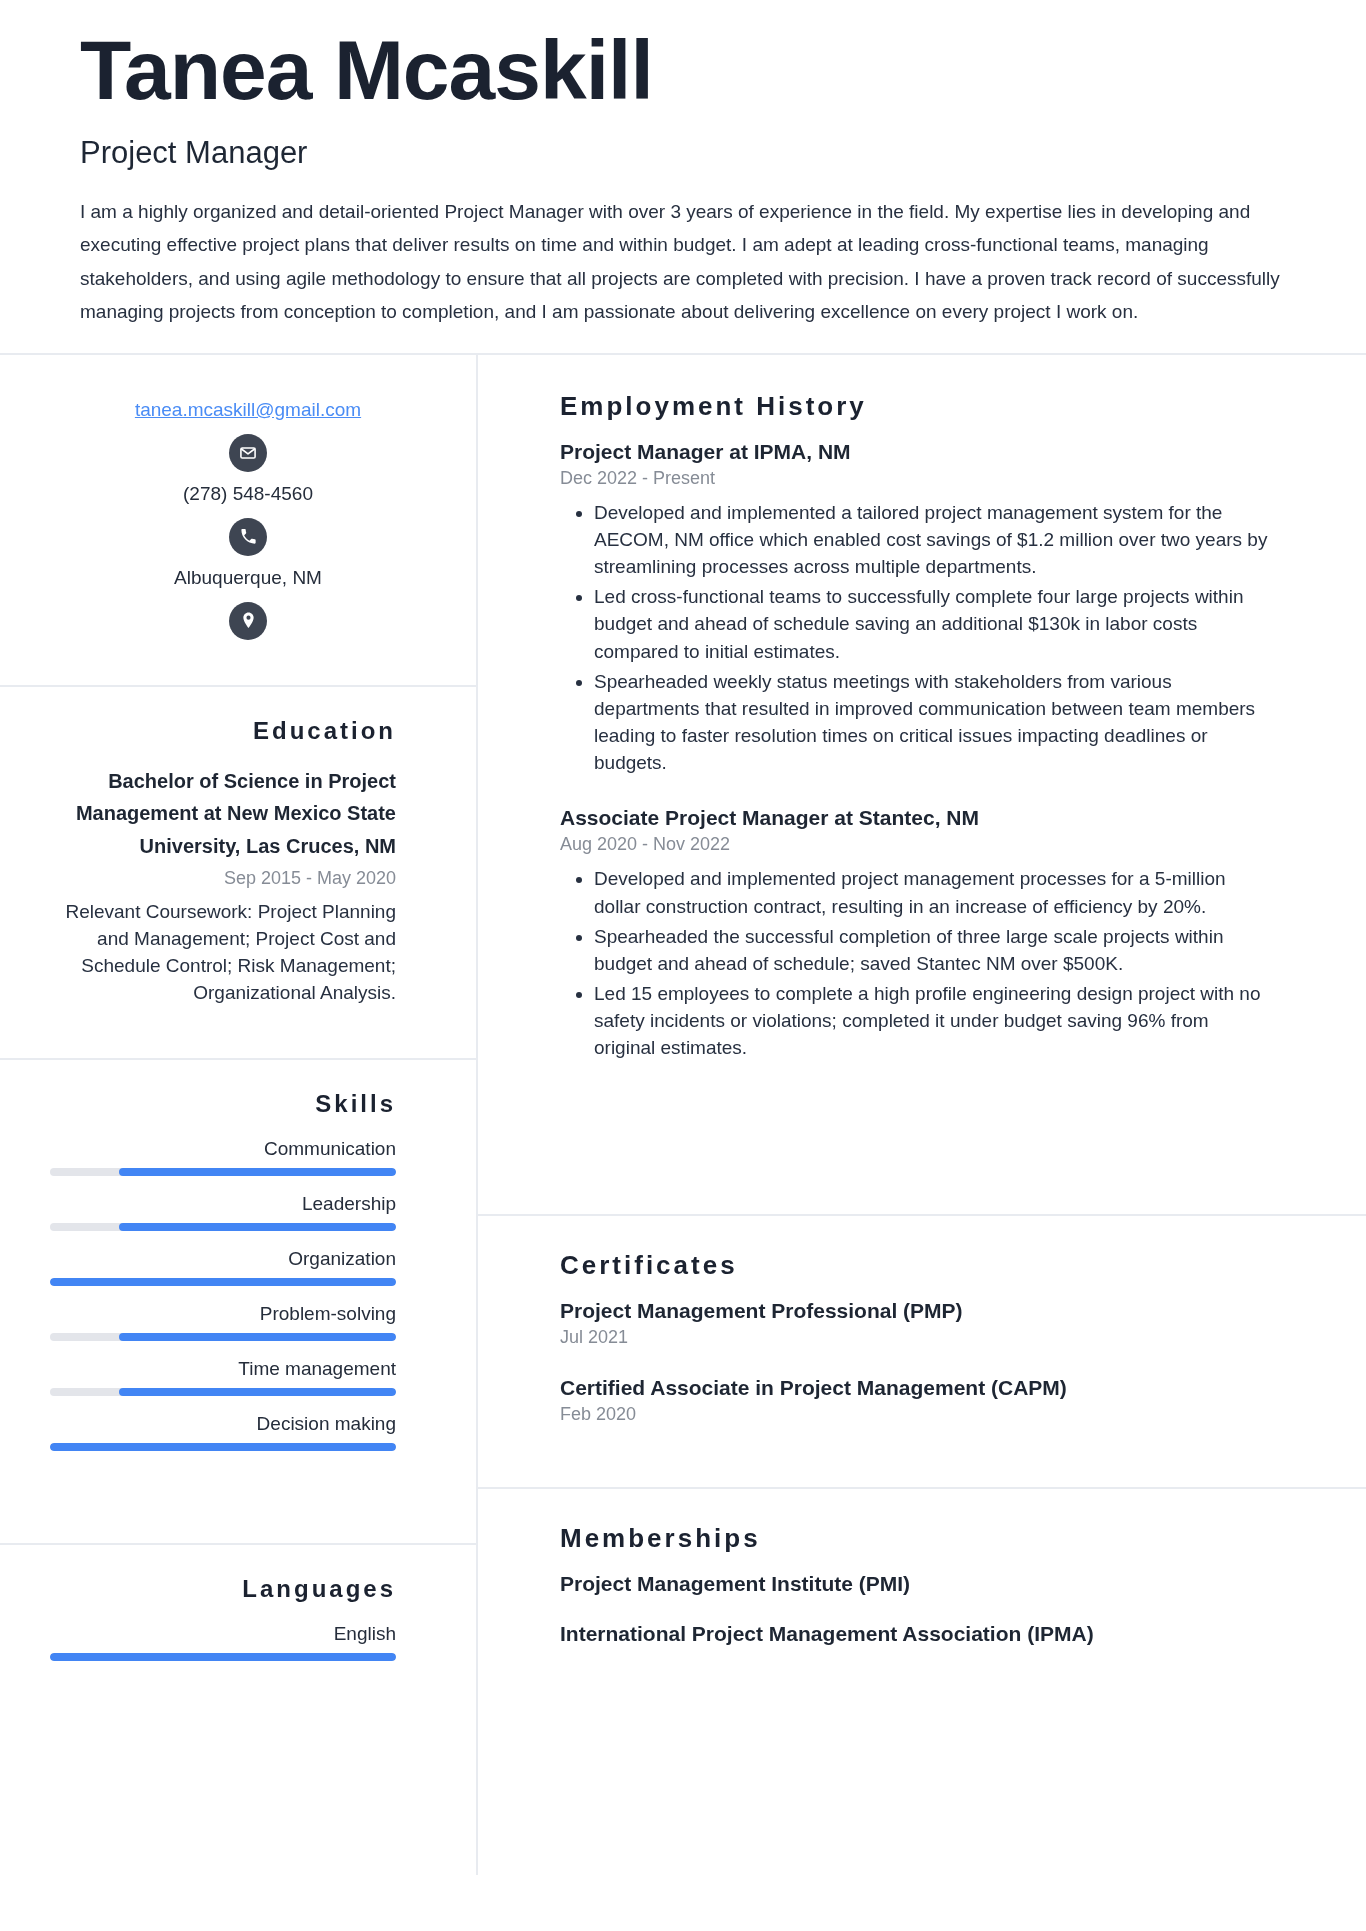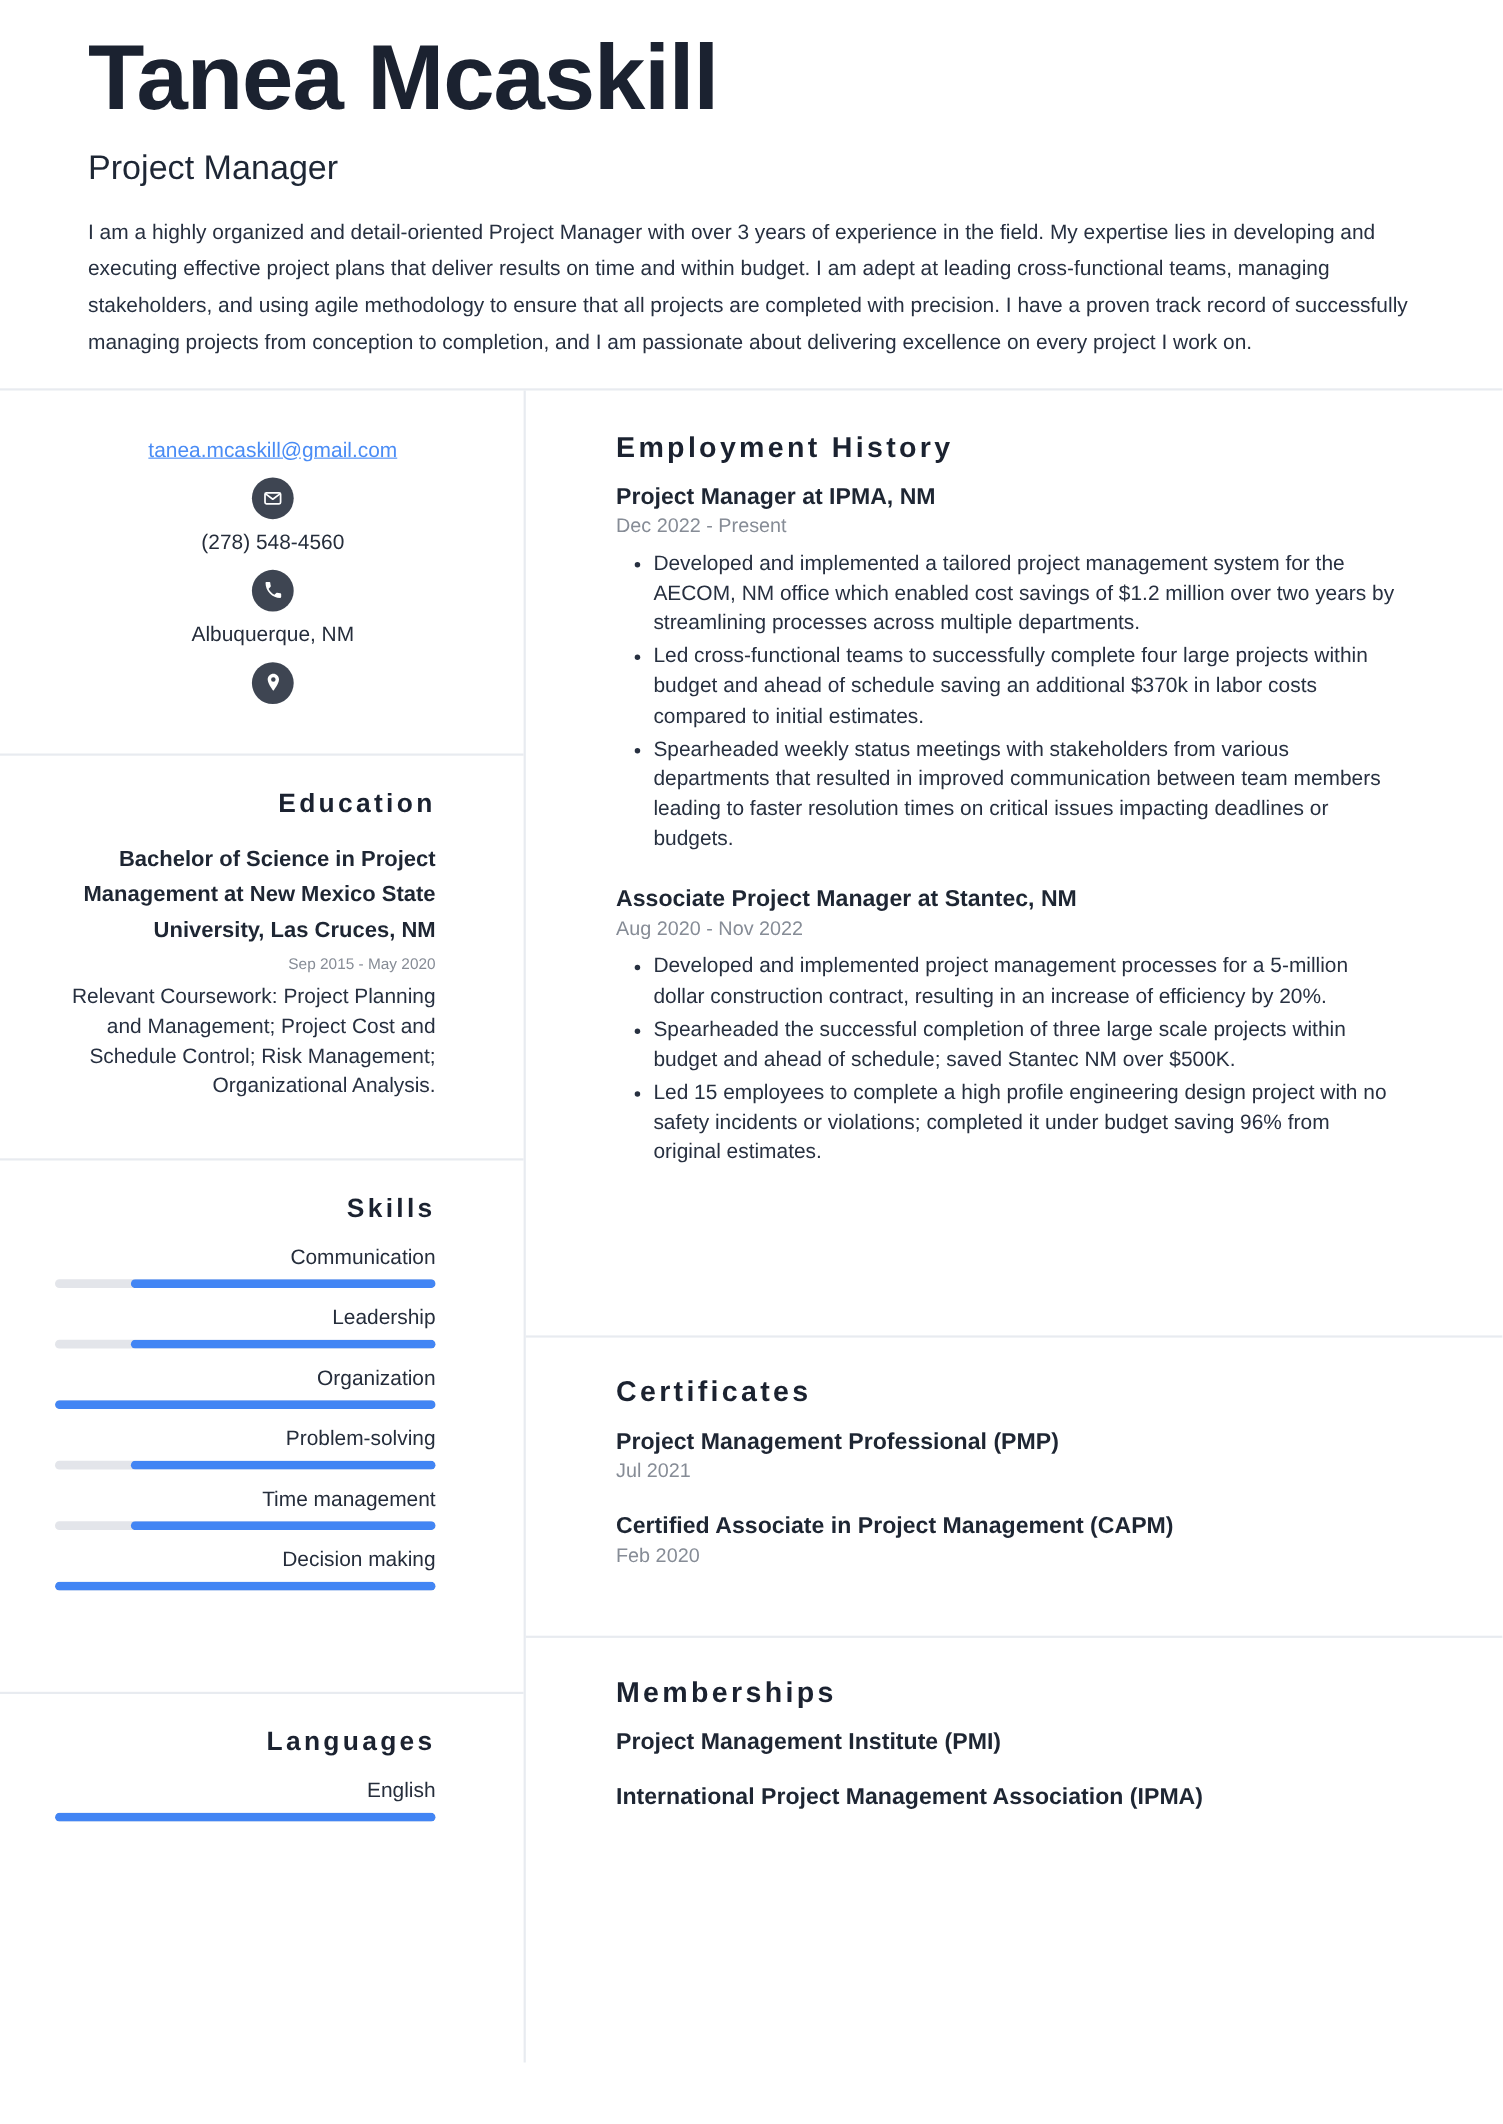--- a/index.html
+++ b/index.html
@@ -37,21 +37,21 @@
   .side-section:first-child{border-top:none;}
   .contact-section{padding:44px 30px 34px 50px;}
   .contact-row{display:flex;justify-content:flex-end;align-items:center;gap:13px;margin-bottom:11px;flex-direction:column;}
   .contact-text{font-size:19px;color:#252d3b;}
   a.contact-text{color:var(--link);text-decoration:underline;}
   .icon-circle{width:38px;height:38px;border-radius:50%;background:var(--circle);display:flex;align-items:center;justify-content:center;flex:0 0 38px;}
   .icon-circle svg{display:block;}
 
   .side-heading{font-size:24px;font-weight:700;letter-spacing:3px;color:var(--ink);margin:0 0 20px 0;}
   .degree{font-size:20px;font-weight:700;line-height:1.63;color:#1e2633;}
-  .side-date{font-size:14px;color:var(--muted);margin-top:5px;}
+  .side-date{font-size:18px;color:var(--muted);margin-top:5px;}
   .coursework{font-size:19px;line-height:1.43;margin-top:9px;color:var(--body);}
   .side-link{font-size:19px;color:var(--link);text-decoration:underline;}
 
   .skill-row{margin-bottom:17px;}
   .skill-row:last-child{margin-bottom:0;}
   .skill-label{font-size:19px;color:#252d3b;margin-bottom:8px;}
   .bar{position:relative;height:8px;border-radius:99px;background:var(--track);overflow:hidden;}
   .fill{position:absolute;right:0;top:0;height:100%;border-radius:99px;background:var(--accent);}
   .skills-section{padding-bottom:92px;}
 
@@ -183,21 +183,21 @@
     <main class="main">
 
       <section class="main-section" id="employment-section">
         <h3 class="main-heading">Employment History</h3>
         <div id="jobs-list">
             <article class="job">
               <h4 class="item-title">Project Manager at IPMA, NM</h4>
               <div class="item-date">Dec 2022 - Present</div>
               <ul class="bullets">
                 <li class="bullet">Developed and implemented a tailored project management system for the AECOM, NM office which enabled cost savings of $1.2 million over two years by streamlining processes across multiple departments.</li>
-                <li class="bullet">Led cross-functional teams to successfully complete four large projects within budget and ahead of schedule saving an additional $370k in labor costs compared to initial estimates.</li>
+                <li class="bullet">Led cross-functional teams to successfully complete four large projects within budget and ahead of schedule saving an additional $130k in labor costs compared to initial estimates.</li>
                 <li class="bullet">Spearheaded weekly status meetings with stakeholders from various departments that resulted in improved communication between team members leading to faster resolution times on critical issues impacting deadlines or budgets.</li>
               </ul>
             </article>
             <article class="job">
               <h4 class="item-title">Associate Project Manager at Stantec, NM</h4>
               <div class="item-date">Aug 2020 - Nov 2022</div>
               <ul class="bullets">
                 <li class="bullet">Developed and implemented project management processes for a 5-million dollar construction contract, resulting in an increase of efficiency by 20%.</li>
                 <li class="bullet">Spearheaded the successful completion of three large scale projects within budget and ahead of schedule; saved Stantec NM over $500K.</li>
                 <li class="bullet">Led 15 employees to complete a high profile engineering design project with no safety incidents or violations; completed it under budget saving 96% from original estimates.</li>

